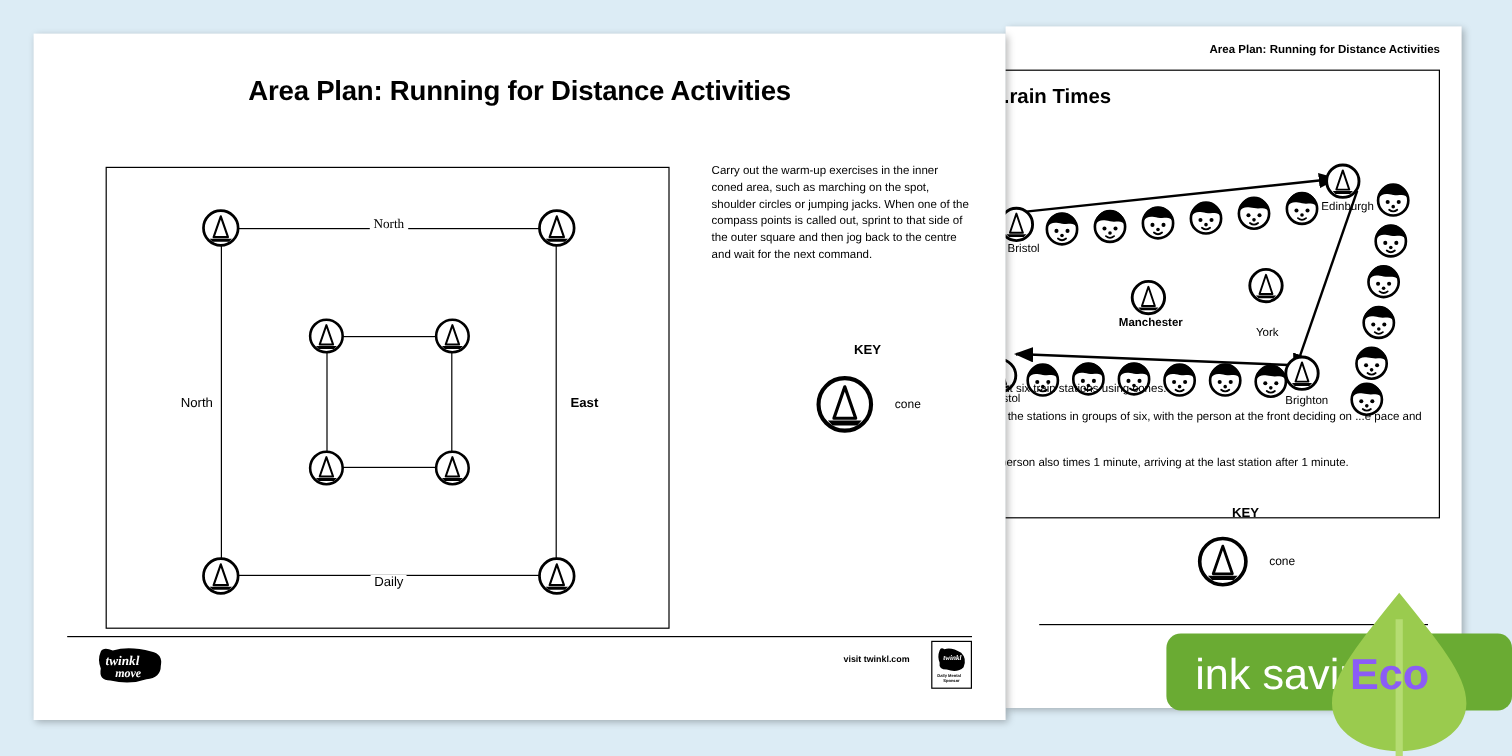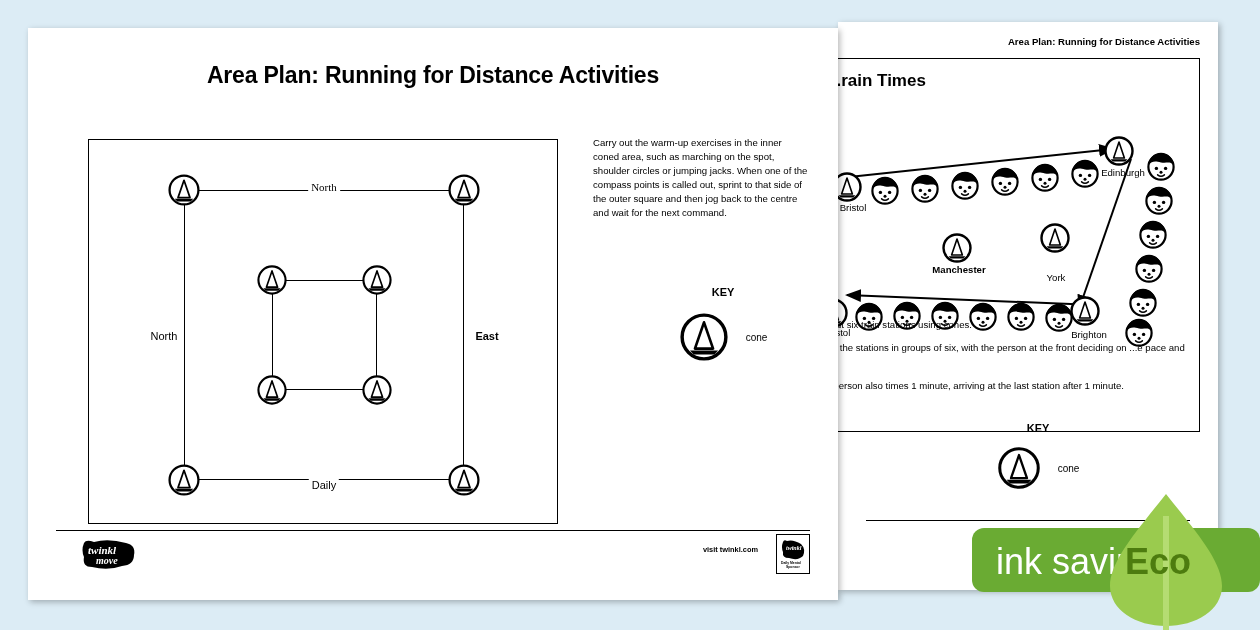--- a/index.html
+++ b/index.html
@@ -168,21 +168,21 @@
     font-size: 36px; color: #fff;
     font-family: "Liberation Sans", sans-serif;
   }
   .eco-leaf {
     position: absolute; left: 146px; top: -38px;
     width: 120px; height: 140px;
     z-index: 2;
   }
   .eco-word {
     position: absolute; left: 165px; top: 13px;
-    font-size: 36px; font-weight: bold; color: #4d7c0f;
+    font-size: 36px; font-weight: bold; color: #8b5cf6;
     z-index: 3;
   }
 </style>
 </head>
 <body>
 
 <div class="page" id="page-back">
 
   <div class="p2-header">Area Plan: Running for Distance Activities</div>
 

